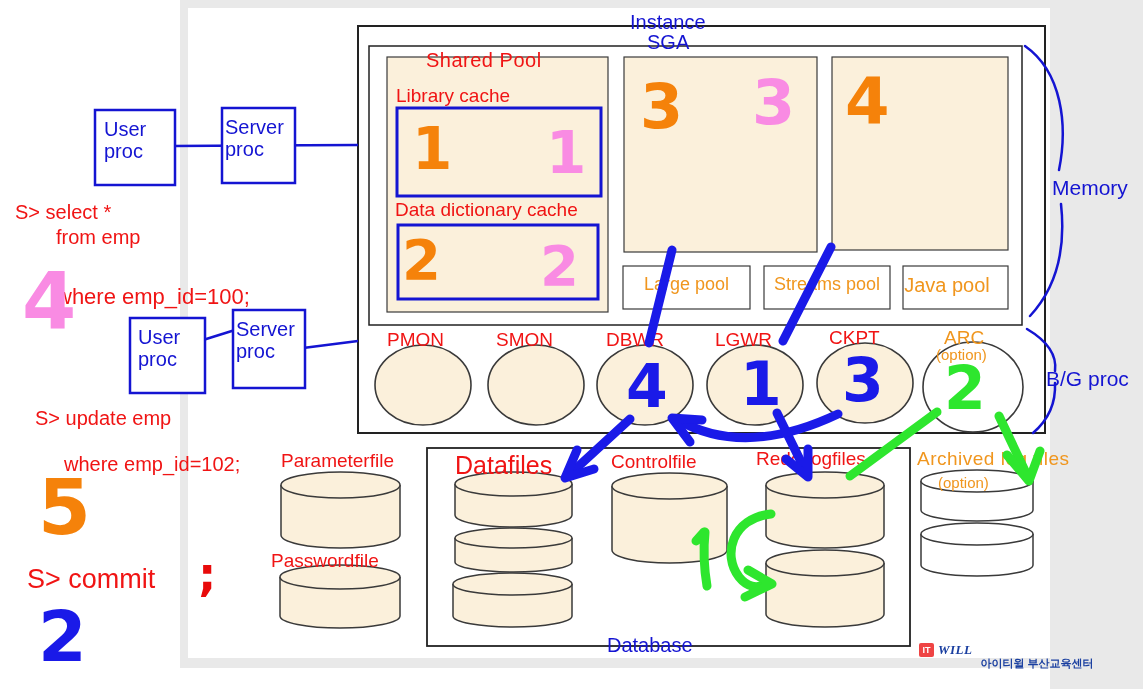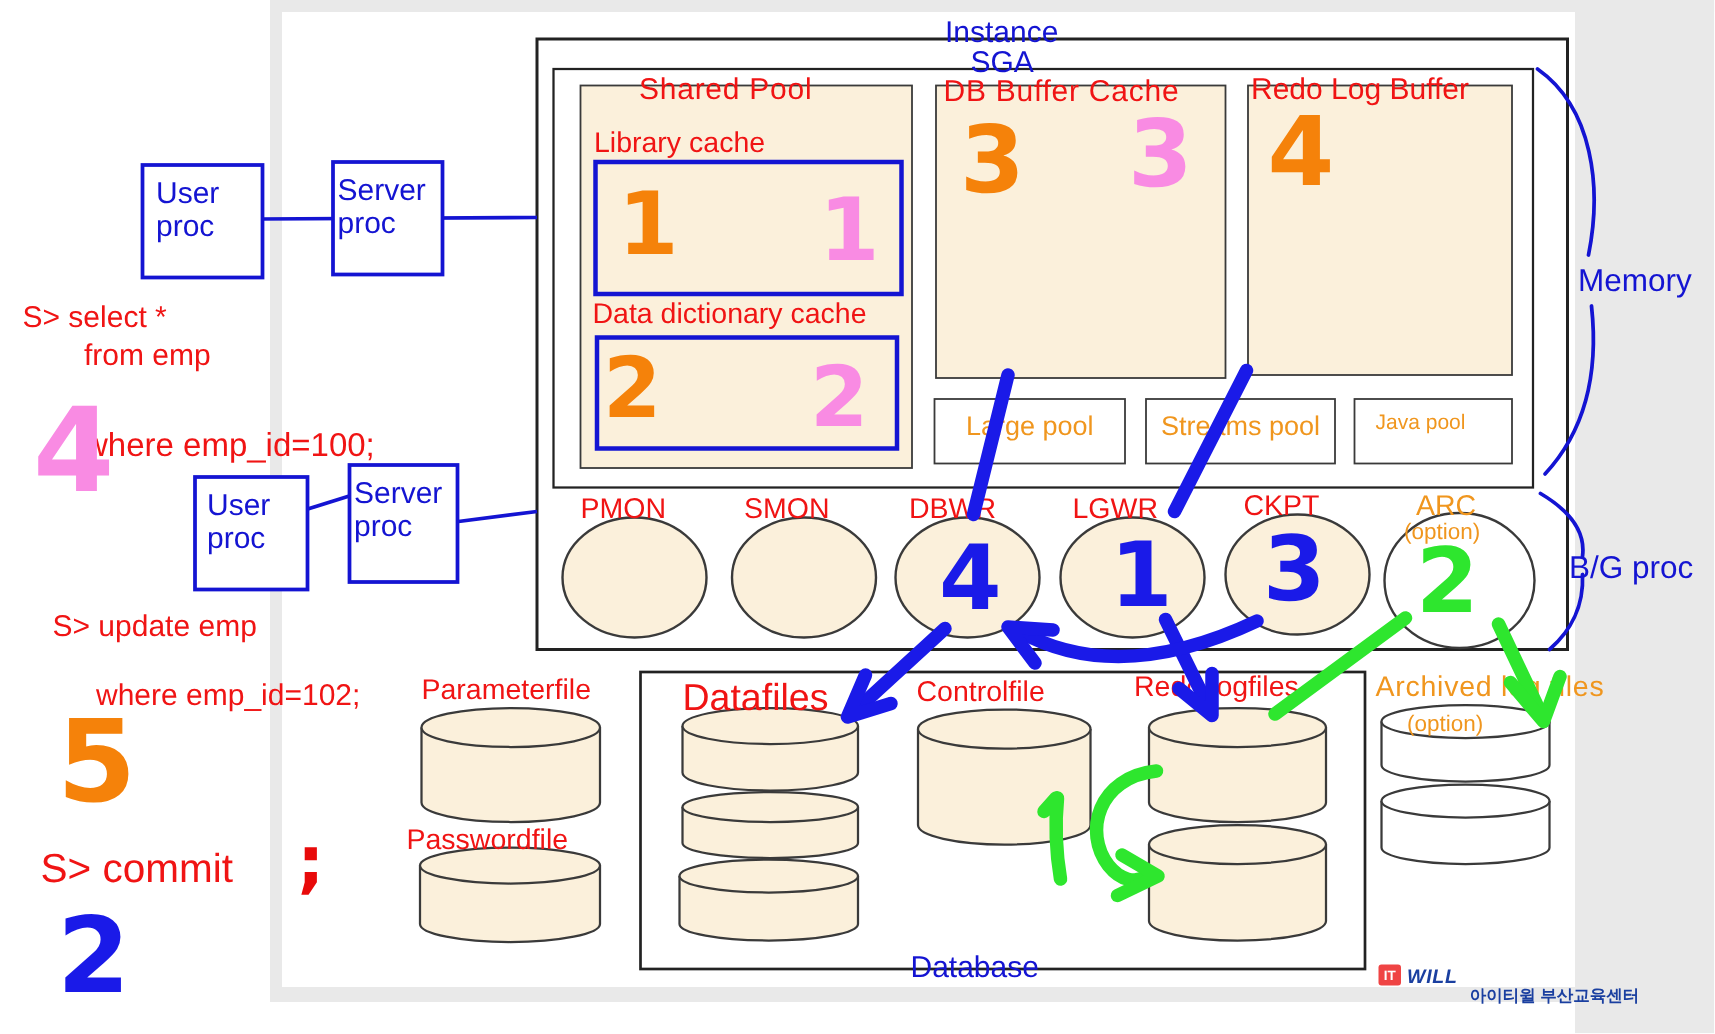--- a/index.html
+++ b/index.html
@@ -9,21 +9,21 @@
   svg.layer{position:absolute;left:0;top:0;width:1143px;height:689px;}
   .t{position:absolute;white-space:nowrap;line-height:1.12;}
   .pre{white-space:pre-line;}
   .red{color:#F01414;}
   .blue{color:#1414D2;}
   .org{color:#F0961E;}
   .mk{font-family:"DejaVu Sans",sans-serif;font-weight:bold;line-height:1;}
   .logo{position:absolute;left:919px;top:629px;display:flex;align-items:center;gap:4px;}
   .logo .itbox{background:#ef4444;color:#fff;font-weight:bold;font-size:9px;
         width:15px;height:14px;display:flex;align-items:center;justify-content:center;border-radius:2px;}
-  .logo .will{color:#1A3FA0;font-weight:bold;font-style:italic;font-size:13px;letter-spacing:0.5px;}
+  .logo .will{color:#1A3FA0;font-weight:bold;font-style:italic;font-size:13px;letter-spacing:0.5px;font-family:Liberation Serif, serif;}
   .logo .kr{color:#1A3FA0;font-weight:bold;font-size:11px;margin-left:4px;margin-top:27px;}
 </style>
 </head>
 <body>
 
 <div id="root">
 
   <div class="bg" style="left:180px;top:0;width:963px;height:8px;background:#E9E9E9;"></div>
   <div class="bg" style="left:1050px;top:0;width:93px;height:689px;background:#E9E9E9;"></div>
   <div class="bg" style="left:180px;top:0;width:8px;height:668px;background:#E9E9E9;"></div>
@@ -86,25 +86,23 @@
     <ellipse cx="977" cy="481" rx="56" ry="11" fill="#fff" stroke="#3A3A3A" stroke-width="1.5"></ellipse>
     <path d="M921,534 V565 A56,11 0 0 0 1033,565 V534" fill="#fff" stroke="#3A3A3A" stroke-width="1.5"></path>
     <ellipse cx="977" cy="534" rx="56" ry="11" fill="#fff" stroke="#3A3A3A" stroke-width="1.5"></ellipse>
   </svg>
 
   <div class="t blue" style="left:630px;top:11px;font-size:20px;">Instance</div>
   <div class="t blue" style="left:647px;top:31px;font-size:20px;">SGA</div>
   <div class="t red" style="left:426px;top:49px;font-size:20px;letter-spacing:0.5px;">Shared Pool</div>
   <div class="t red" style="left:396px;top:85px;font-size:19px;">Library cache</div>
   <div class="t red" style="left:395px;top:199px;font-size:19px;">Data dictionary cache</div>
-  <div class="t red" style="left:629px;top:50px;font-size:20px;letter-spacing:0.5px;">DB Buffer Cache</div>
-  <div class="t red" style="left:834px;top:49px;font-size:20px;">Redo Log Buffer</div>
   <div class="t org" style="left:623px;top:274px;width:127px;text-align:center;font-size:18px;">Large pool</div>
   <div class="t org" style="left:764px;top:274px;width:126px;text-align:center;font-size:18px;">Streams pool</div>
-  <div class="t org" style="left:903px;top:274px;width:88px;text-align:center;font-size:14px;">Java pool</div>
+  <div class="t org" style="left:903px;top:274px;width:88px;text-align:center;font-size:20px;">Java pool</div>
 
   <div class="t red" style="left:387px;top:329px;font-size:19px;">PMON</div>
   <div class="t red" style="left:496px;top:329px;font-size:19px;">SMON</div>
   <div class="t red" style="left:606px;top:329px;font-size:19px;">DBWR</div>
   <div class="t red" style="left:715px;top:329px;font-size:19px;">LGWR</div>
   <div class="t red" style="left:829px;top:327px;font-size:19px;">CKPT</div>
   <div class="t org" style="left:944px;top:327px;font-size:19px;">ARC</div>
   <div class="t org" style="left:936px;top:347px;font-size:15px;">(option)</div>
 
   <div class="t blue" style="left:1052px;top:176px;font-size:21px;">Memory</div>

